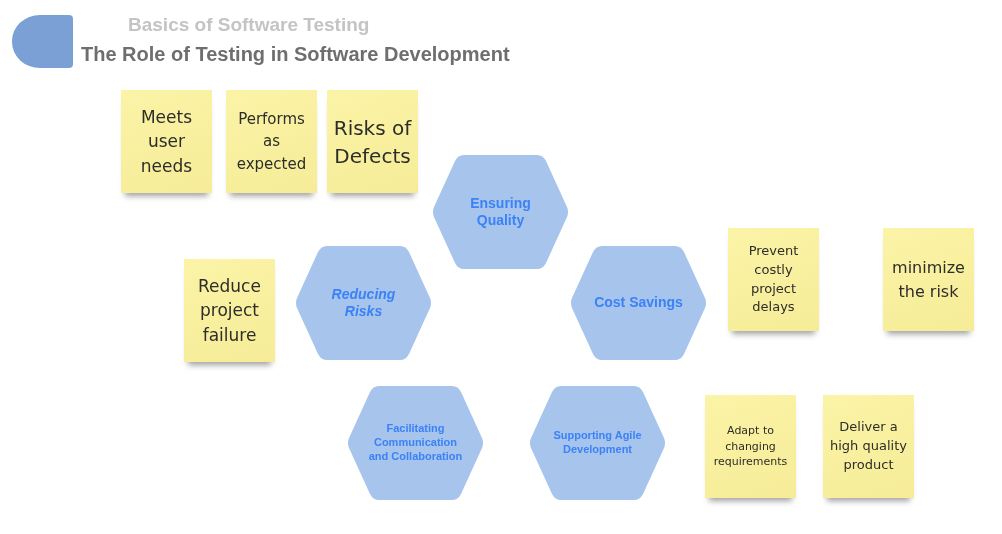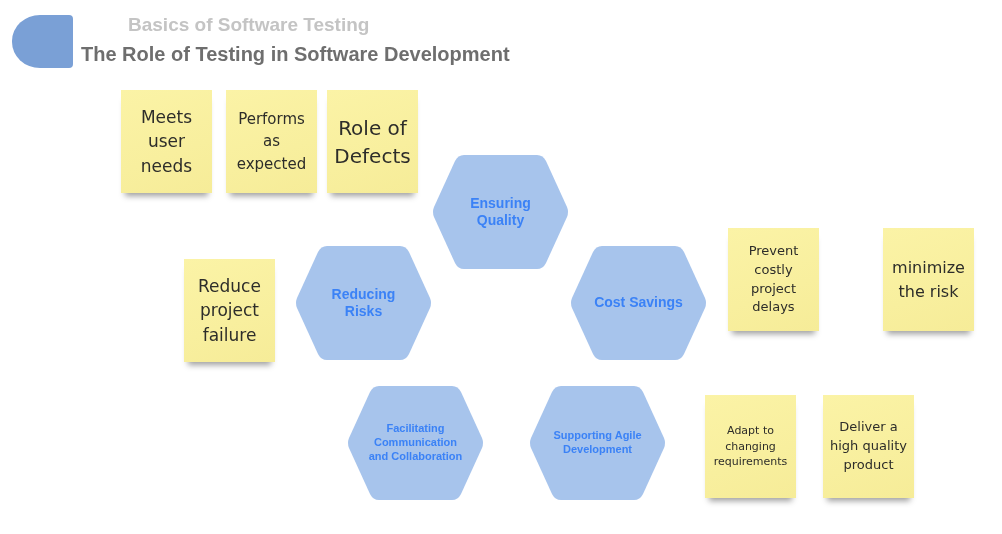--- a/index.html
+++ b/index.html
@@ -105,21 +105,21 @@
 <div class="header-title">The Role of Testing in Software Development</div>
 
 <div class="hex" style="left:432px; top:155px;">
   <svg viewBox="0 0 137 114">
       <use href="#hexpath" fill="#a7c4ec"></use>
     </svg>
   <div class="hex-label" style="font-size:14px;">Ensuring
 Quality</div>
 </div>
 
-<div class="hex" style="left:295px; top:246px;">
+<div class="hex" style="left:295px; top:246px;font-style:italic;">
   <svg viewBox="0 0 137 114">
       <use href="#hexpath" fill="#a7c4ec"></use>
     </svg>
   <div class="hex-label" style="font-size:14px;">Reducing
 Risks</div>
 </div>
 
 <div class="hex" style="left:570px; top:246px;">
   <svg viewBox="0 0 137 114">
       <use href="#hexpath" fill="#a7c4ec"></use>
@@ -150,21 +150,21 @@
 needs</span>
 </div>
 
 <div class="sticky" style="left:226px; top:90px; font-size:15px; line-height:1.5;">
   <span>Performs
 as
 expected</span>
 </div>
 
 <div class="sticky" style="left:327px; top:90px; font-size:20px; line-height:1.4;">
-  <span>Role of
+  <span>Risks of
 Defects</span>
 </div>
 
 <div class="sticky" style="left:184px; top:259px; font-size:17px; line-height:1.45;">
   <span>Reduce
 project
 failure</span>
 </div>
 
 <div class="sticky" style="left:728px; top:228px; font-size:13px; line-height:1.45;">

